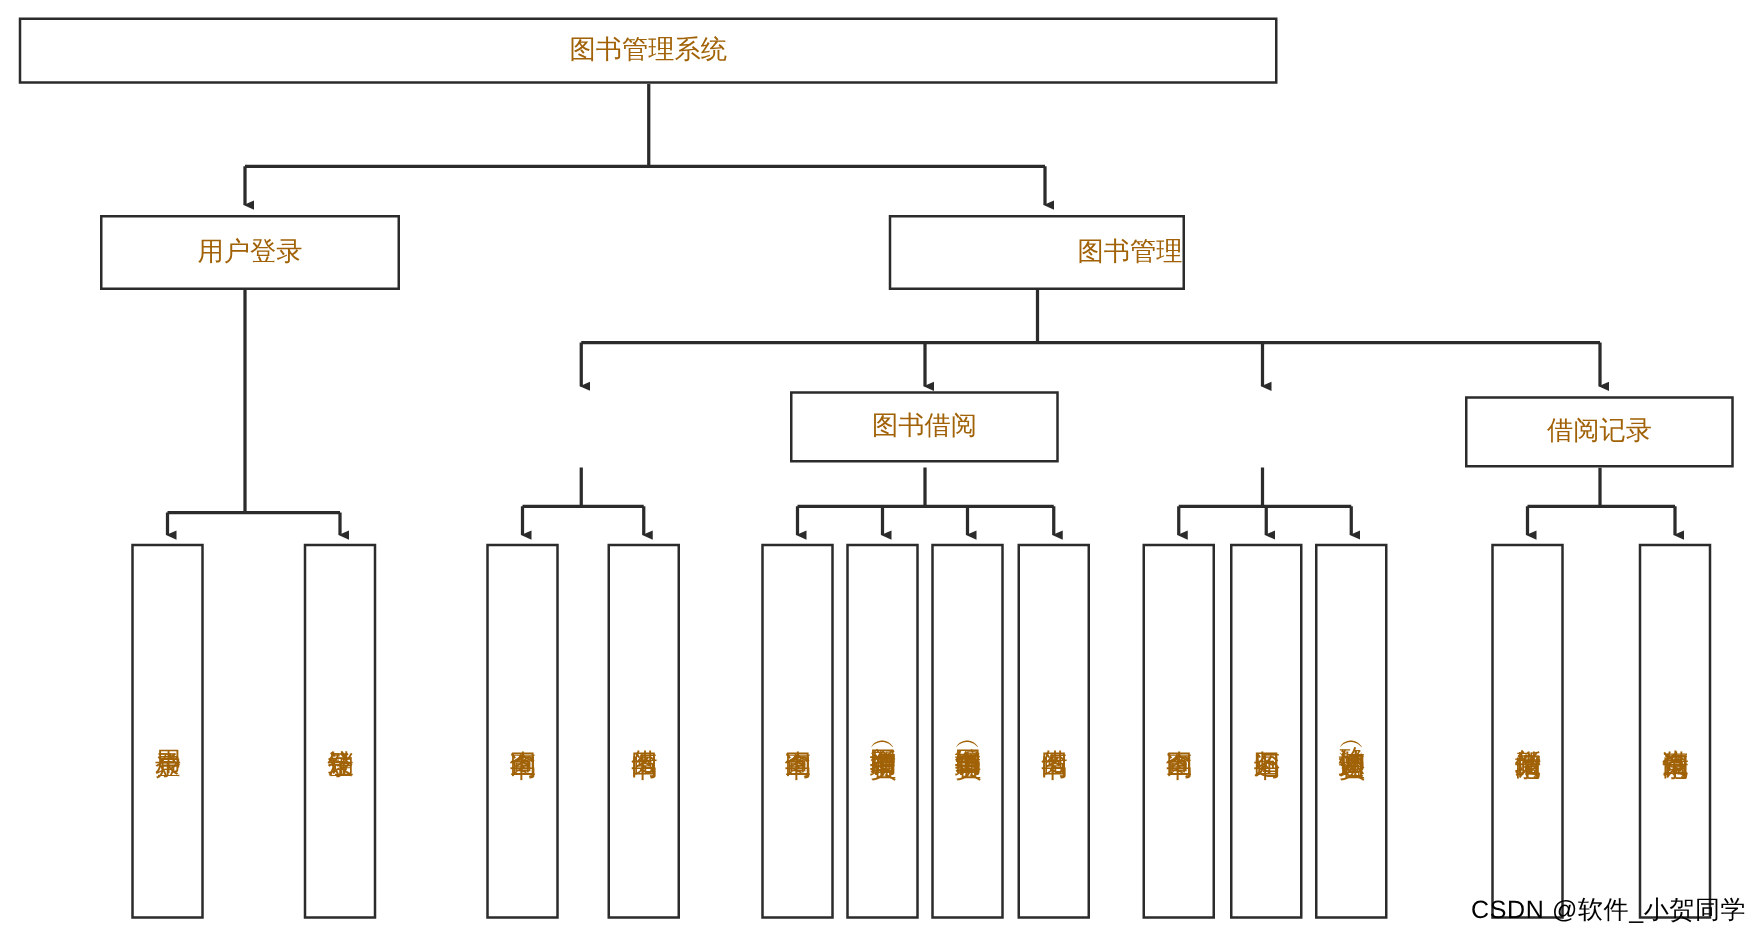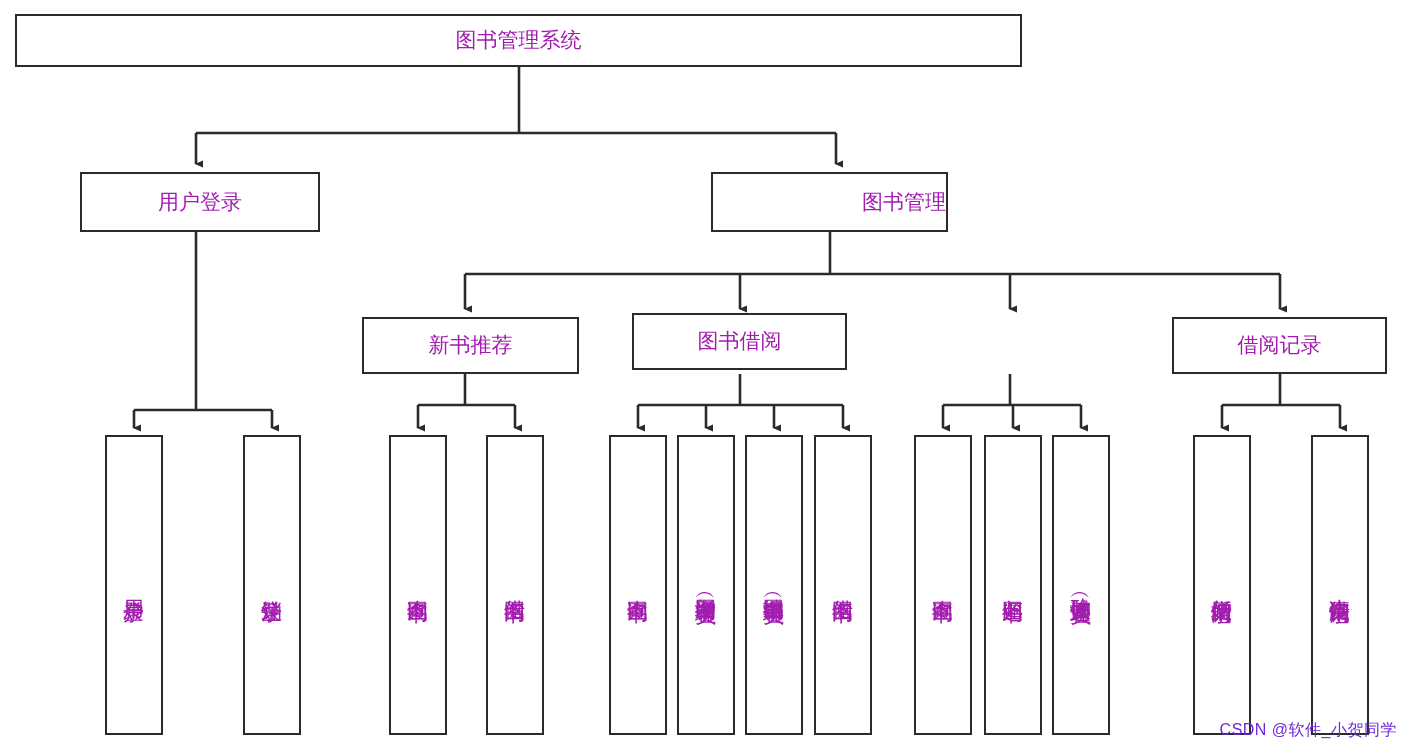--- a/index.html
+++ b/index.html
@@ -25,21 +25,21 @@
     height: 747px;
   }
   .node {
     position: absolute;
     box-sizing: border-box;
     border: 2px solid #2b2b2b;
     background: #ffffff;
     display: flex;
     align-items: center;
     justify-content: center;
-    color: #a21caf;
+    color: #a16207;
   }
   .node-label {
     display: block;
     text-align: center;
     line-height: 1.18;
     white-space: nowrap;
   }
   .node.horizontal .node-label {
     font-size: 21px;
   }
@@ -55,22 +55,22 @@
     text-orientation: upright;
     font-size: 21px;
     letter-spacing: 1px;
     line-height: 1;
     white-space: nowrap;
   }
   .watermark {
     position: absolute;
     right: 8px;
     bottom: 6px;
-    font-size: 16px;
-    color: #6d28d9;
+    font-size: 20px;
+    color: #000000;
     letter-spacing: 0.5px;
     white-space: nowrap;
     pointer-events: none;
   }
 </style>
 </head>
 <body>
 
 <div id="diagram-root">
 
@@ -128,23 +128,20 @@
     <span class="node-label">图书管理系统</span>
   </div>
 
   <div class="node horizontal" style="left:80px; top:172px; width:240px; height:60px;">
     <span class="node-label">用户登录</span>
   </div>
   <div class="node horizontal" style="left:711px; top:172px; width:237px; height:60px;justify-content:flex-end;">
     <span class="node-label">图书管理</span>
   </div>
 
-  <div class="node horizontal" style="left:362px; top:317px; width:217px; height:57px;">
-    <span class="node-label">新书推荐</span>
-  </div>
   <div class="node horizontal" style="left:632px; top:313px; width:215px; height:57px;">
     <span class="node-label">图书借阅</span>
   </div>
   <div class="node horizontal" style="left:1172px; top:317px; width:215px; height:57px;">
     <span class="node-label">借阅记录</span>
   </div>
 
   <div class="node vertical" style="left:105px; top:435px; width:58px; height:300px;">
     <span class="node-label">用户登录</span>
   </div>

